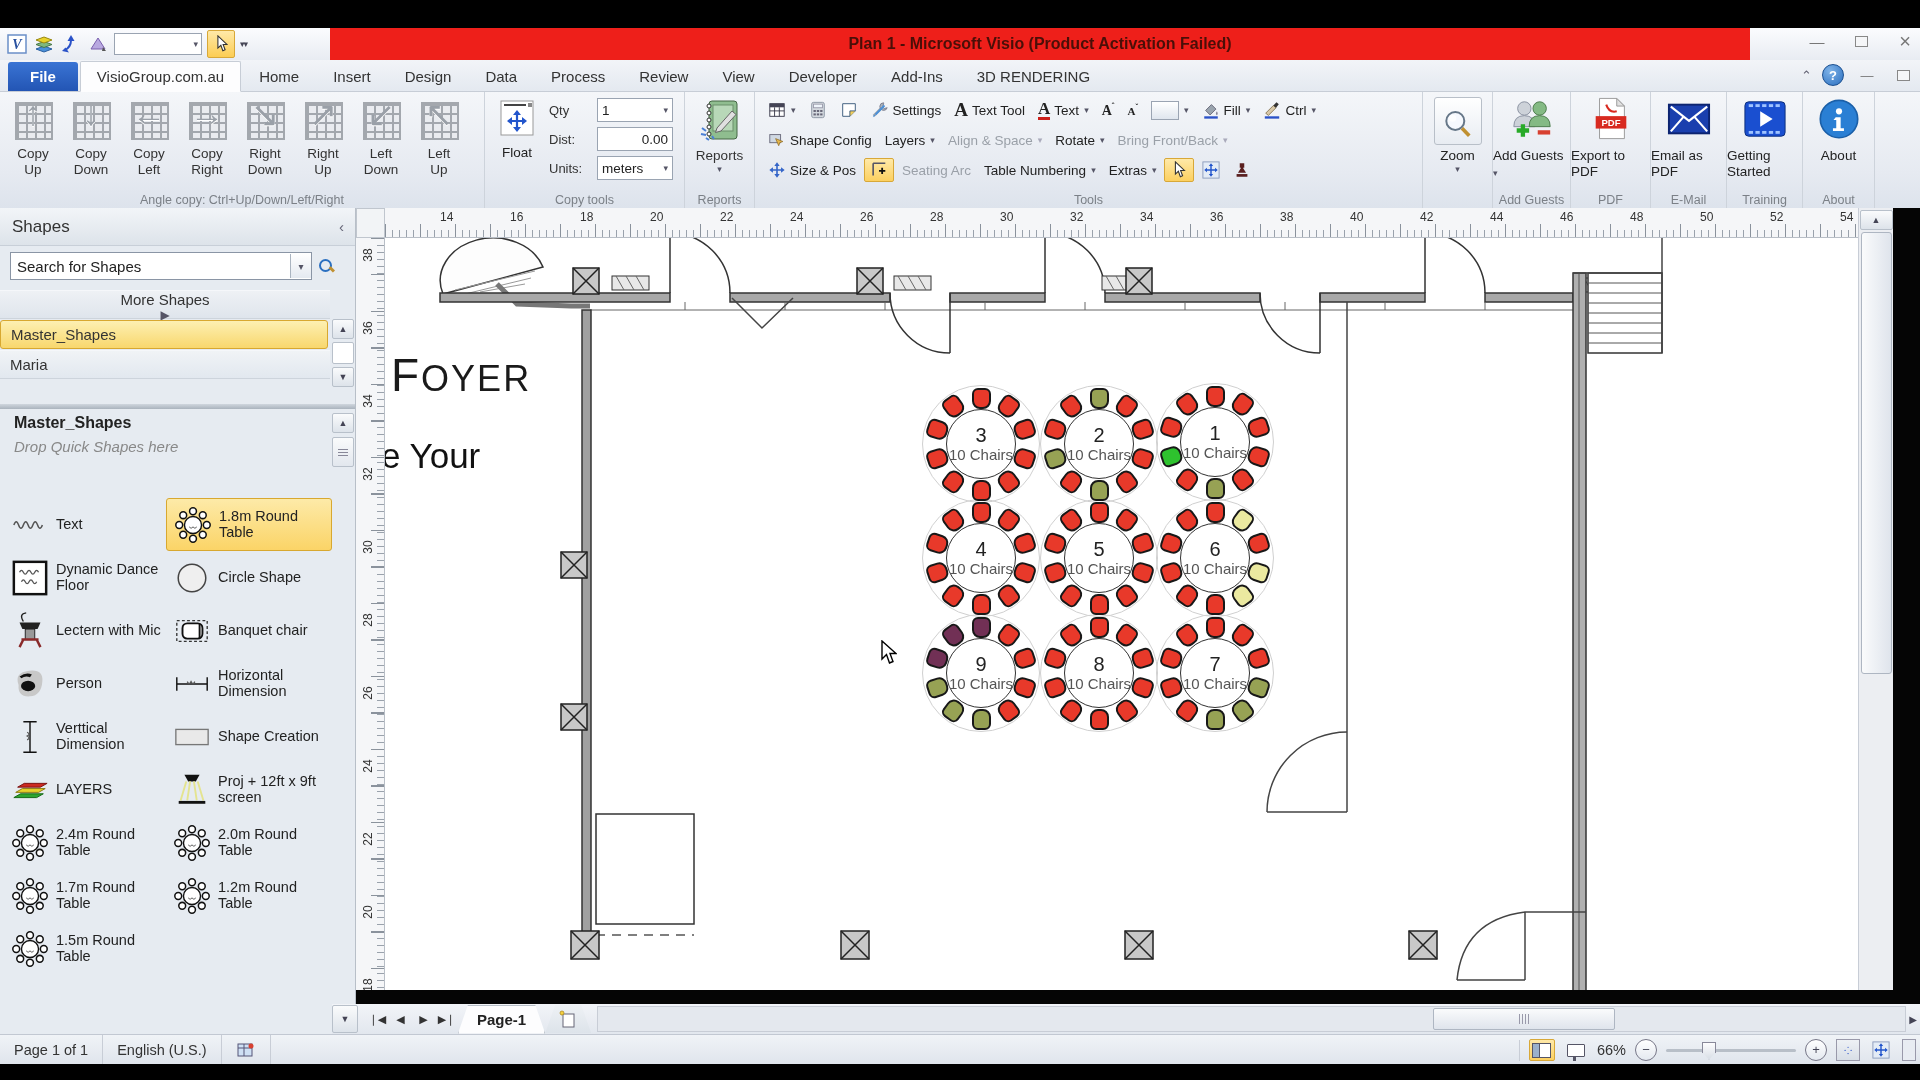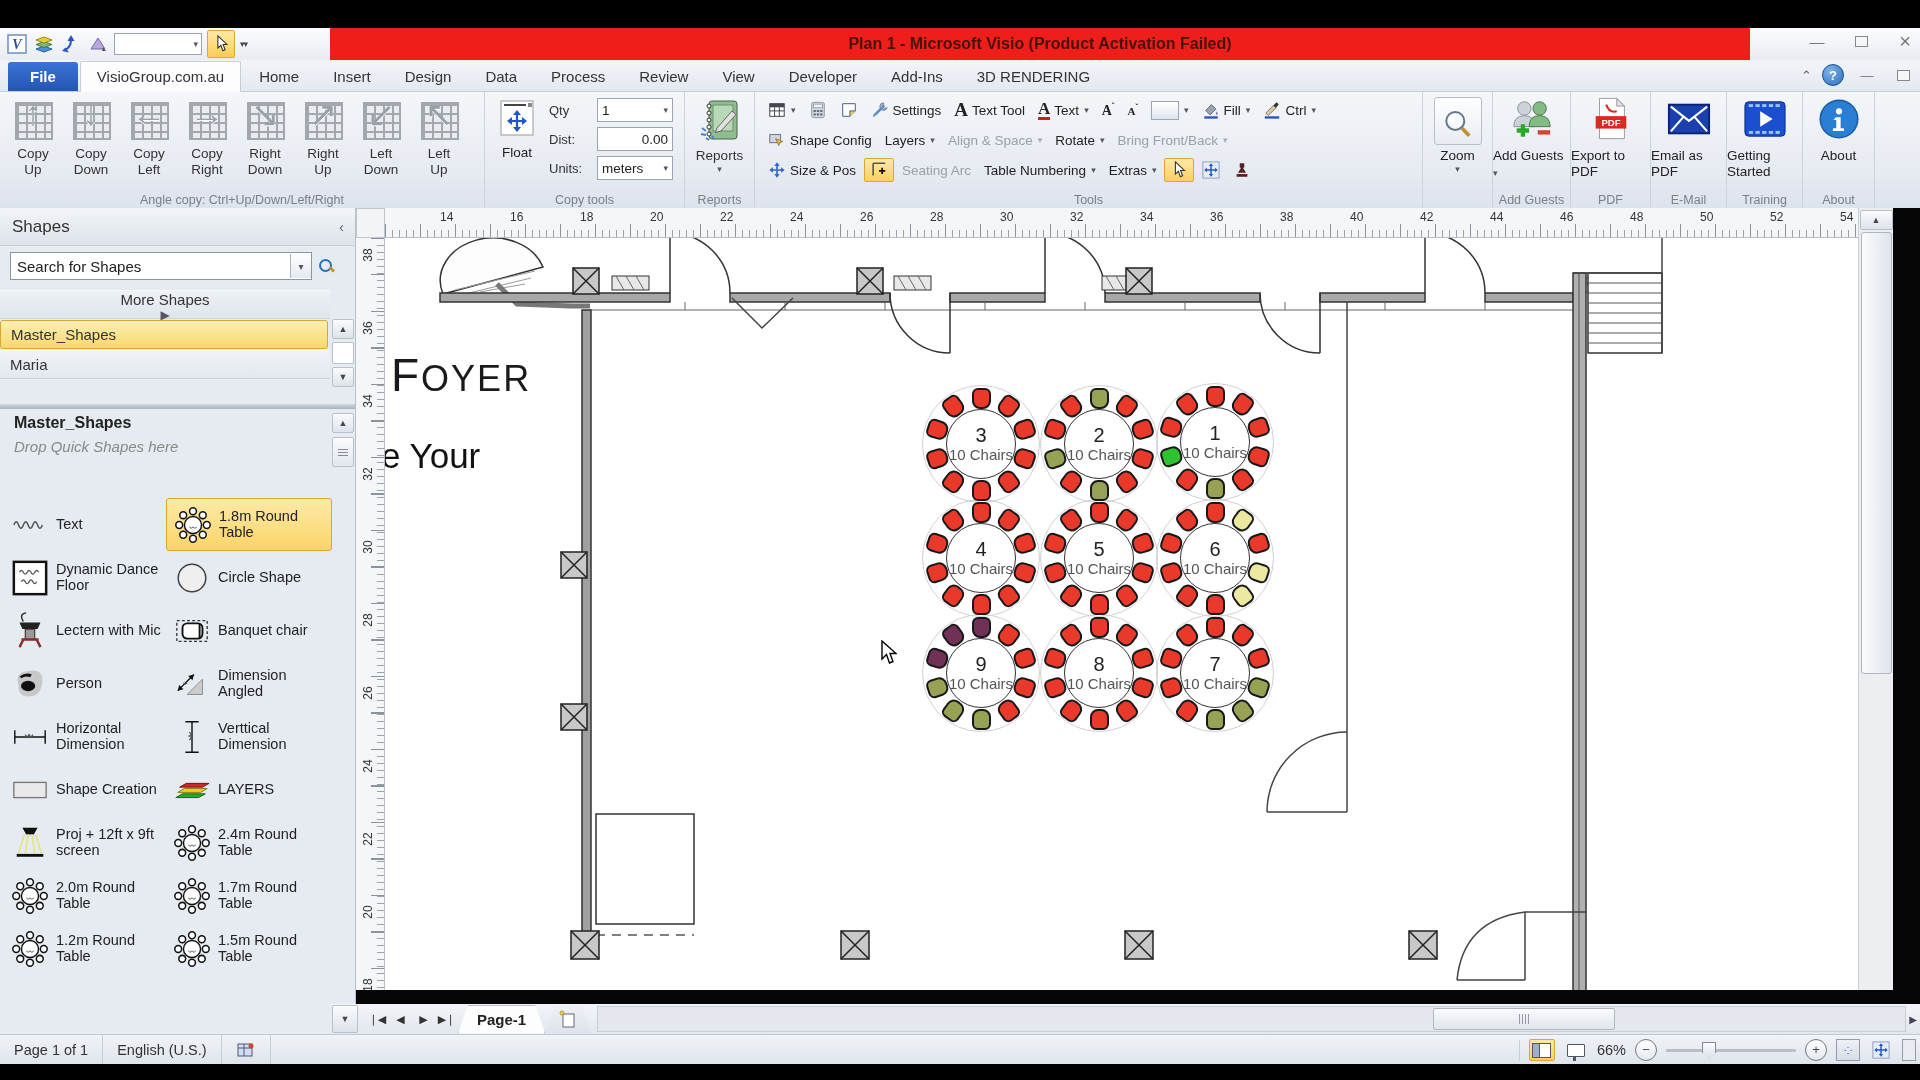--- a/index.html
+++ b/index.html
@@ -724,31 +724,20 @@
               <path d="M8,21 q-5,-13 11,-15 q15,-2 14,11 q-1,15 -13,16 q-13,1 -12,-12" fill="#c8c8c8"></path>
               <ellipse cx="18" cy="22" rx="7.5" ry="5.5" fill="#111"></ellipse>
               <path d="M9,12 q7,-5 13,-2 l-2,3 q-5,-2 -9,1 Z" fill="#111"></path>
             </svg>
           </span>
           <span class="shape-lbl">Person</span>
         </div>
         <div class="shape-item">
           <span class="shape-ic">
             <svg viewBox="0 0 40 40">
-              <path d="M15,31 L31,15 L31,31 Z" fill="#ccc" stroke="#888"></path>
-              <path d="M5,27 L22,10" stroke="#111" stroke-width="1.4"></path>
-              <path d="M5,27 l6,-1.5 -4.5,-4.5 Z M22,10 l-6,1.5 4.5,4.5 Z" fill="#111"></path>
-              <path d="M11,19 q2,2.5 4,0" stroke="#444" fill="none"></path>
-            </svg>
-          </span>
-          <span class="shape-lbl">Dimension Angled</span>
-        </div>
-        <div class="shape-item">
-          <span class="shape-ic">
-            <svg viewBox="0 0 40 40">
               <path d="M4,13 v14 M36,13 v14 M4,20 h32" stroke="#111" stroke-width="1.5" fill="none"></path>
               <path d="M15,17.5 q2,4 4,0 q2,4 4,0" stroke="#555" fill="none" stroke-width="1.3"></path>
             </svg>
           </span>
           <span class="shape-lbl">Horizontal Dimension</span>
         </div>
         <div class="shape-item">
           <span class="shape-ic">
             <svg viewBox="0 0 40 40">
               <path d="M13,4 h14 M13,36 h14 M20,4 v32" stroke="#111" stroke-width="1.5" fill="none"></path>

